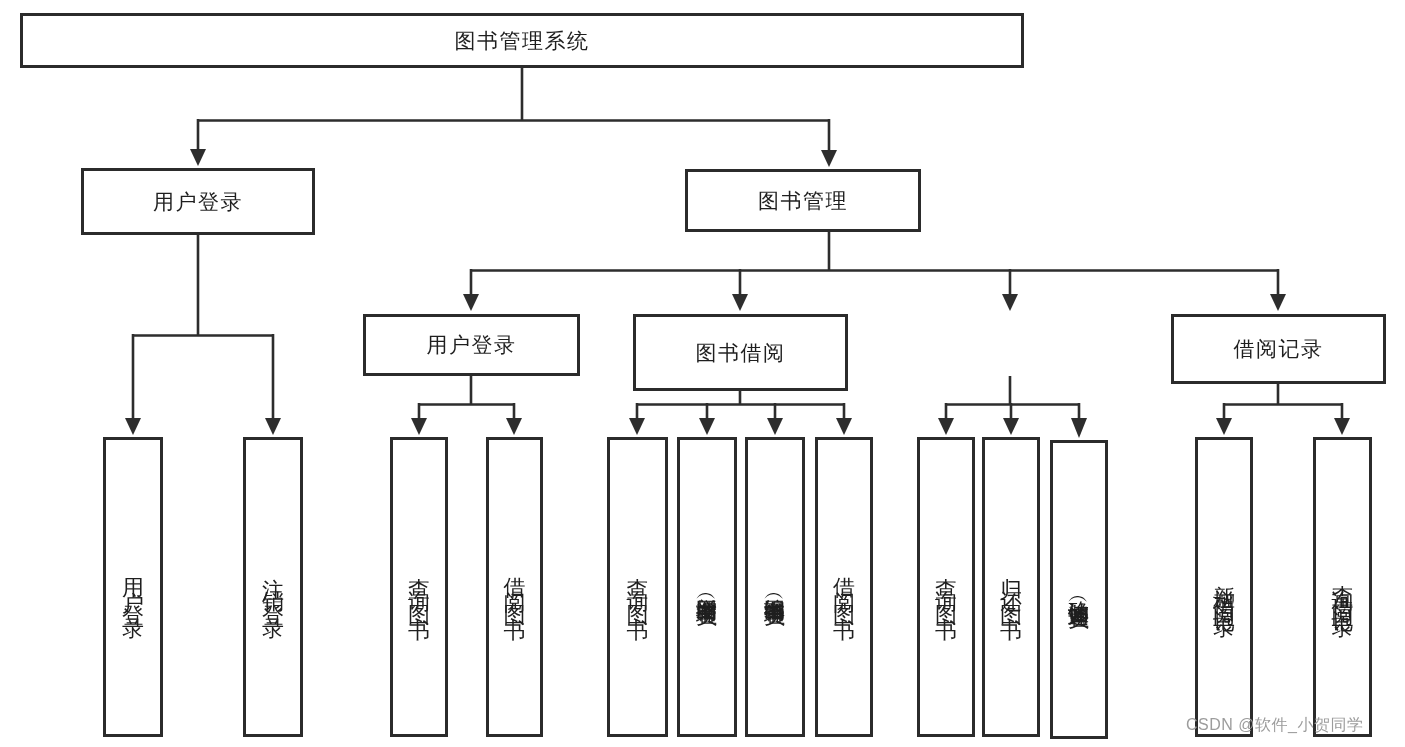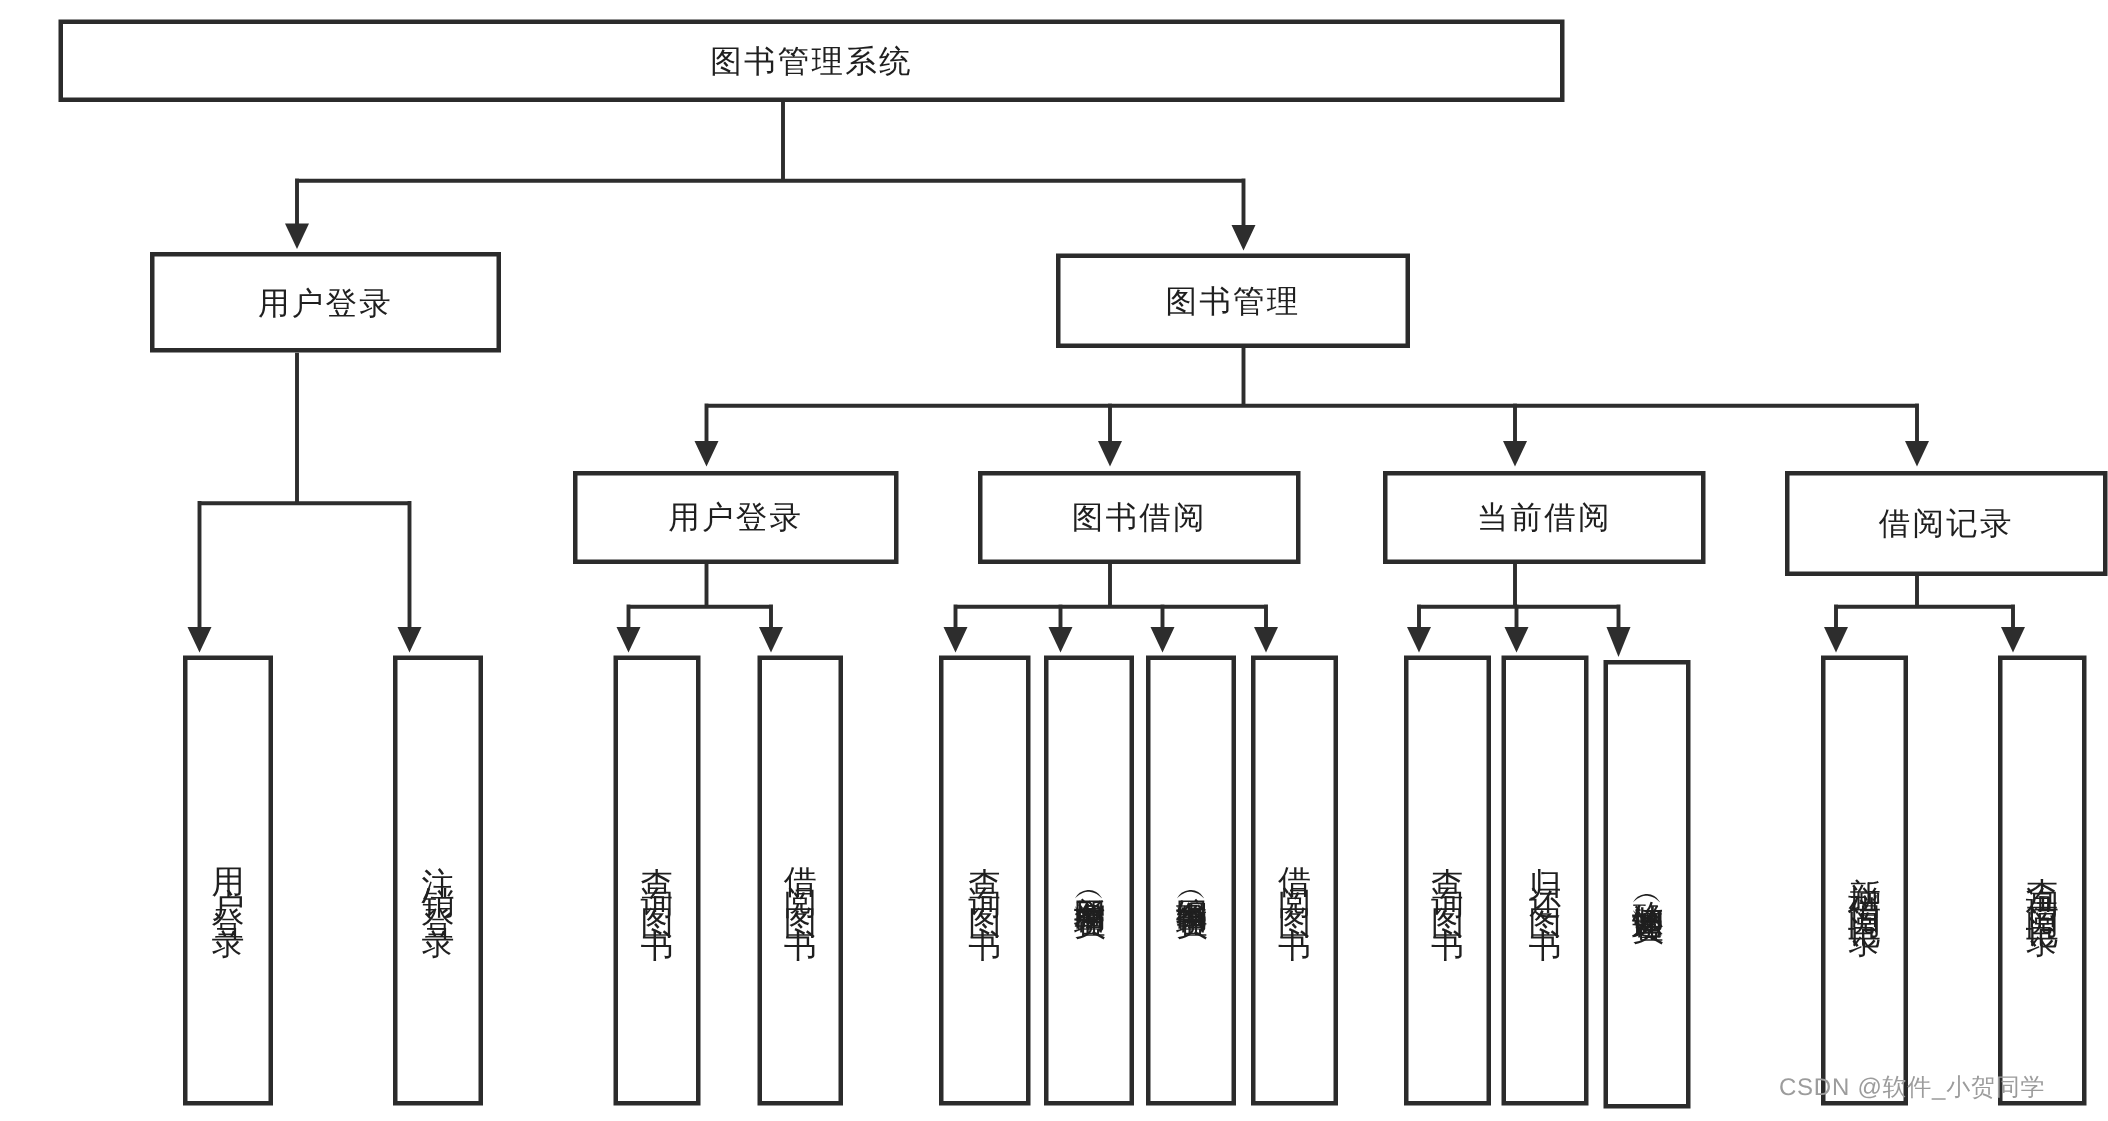--- a/index.html
+++ b/index.html
@@ -6,38 +6,38 @@
   body{
     width:1405px;height:747px;position:relative;overflow:hidden;
     font-family:"Liberation Sans","DejaVu Sans",sans-serif;
     color:#222222;
   }
   .stage{position:absolute;inset:0;}
   svg.wires{position:absolute;left:0;top:0;z-index:1;}
   .box{
     position:absolute;box-sizing:border-box;background:#ffffff;
     border:3px solid #2b2b2b;z-index:2;
-    display:flex;align-items:center;justify-content:center;margin-left:19px;
+    display:flex;align-items:center;justify-content:center;
   }
   .hlabel{
     font-size:21px;letter-spacing:1.5px;color:#1f1f1f;white-space:nowrap;
   }
   .vbox{flex-direction:column;}
   .vlabel{
     writing-mode:vertical-rl;text-orientation:mixed;
     font-size:22px;color:#1f1f1f;letter-spacing:0.62em;line-height:1;
   }
   .vlabel.lg{letter-spacing:0.30em;}
   .vlabel.xl{letter-spacing:0.06em;font-size:21px;}
   
   #root-box   {left:20px;  top:13px;  width:1004px;height:55px;}
   #l2-login   {left:81px;  top:168px; width:234px; height:67px;}
   #l2-mgmt    {left:685px; top:169px; width:236px; height:63px;}
   #g-new      {left:363px; top:314px; width:217px; height:62px;}
-  #g-borrow   {left:633px; top:314px; width:215px; height:62px;}
+  #g-borrow   {left:633px; top:314px; width:215px; height:77px;}
   #g-current  {left:903px; top:314px; width:215px; height:62px;}
   #g-record   {left:1171px;top:314px; width:215px; height:70px;}
   .leaf{top:437px;height:300px;}
   #leaf-a1{left:103px; width:60px;}
   #leaf-a2{left:243px; width:60px;}
   #leaf-b1{left:390px; width:58px;}
   #leaf-b2{left:486px; width:57px;}
   #leaf-c1{left:607px; width:61px;}
   #leaf-c2{left:677px; width:60px;}
   #leaf-c3{left:745px; width:60px;}
@@ -107,23 +107,20 @@
   <div class="box" id="l2-mgmt">
     <span class="hlabel">图书管理</span>
   </div>
 
   <div class="box" id="g-new">
     <span class="hlabel">用户登录</span>
   </div>
   <div class="box" id="g-borrow">
     <span class="hlabel">图书借阅</span>
   </div>
-  <div class="box" id="g-current">
-    <span class="hlabel">当前借阅</span>
-  </div>
   <div class="box" id="g-record">
     <span class="hlabel">借阅记录</span>
   </div>
 
   <div class="box vbox leaf" id="leaf-a1">
     <span class="vlabel">用户登录</span>
   </div>
   <div class="box vbox leaf" id="leaf-a2">
     <span class="vlabel">注销登录</span>
   </div>

